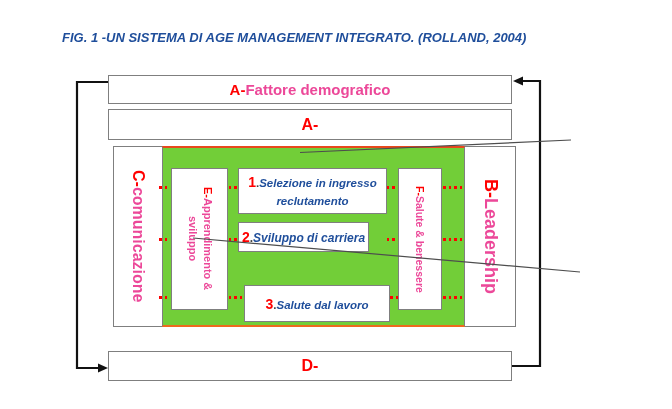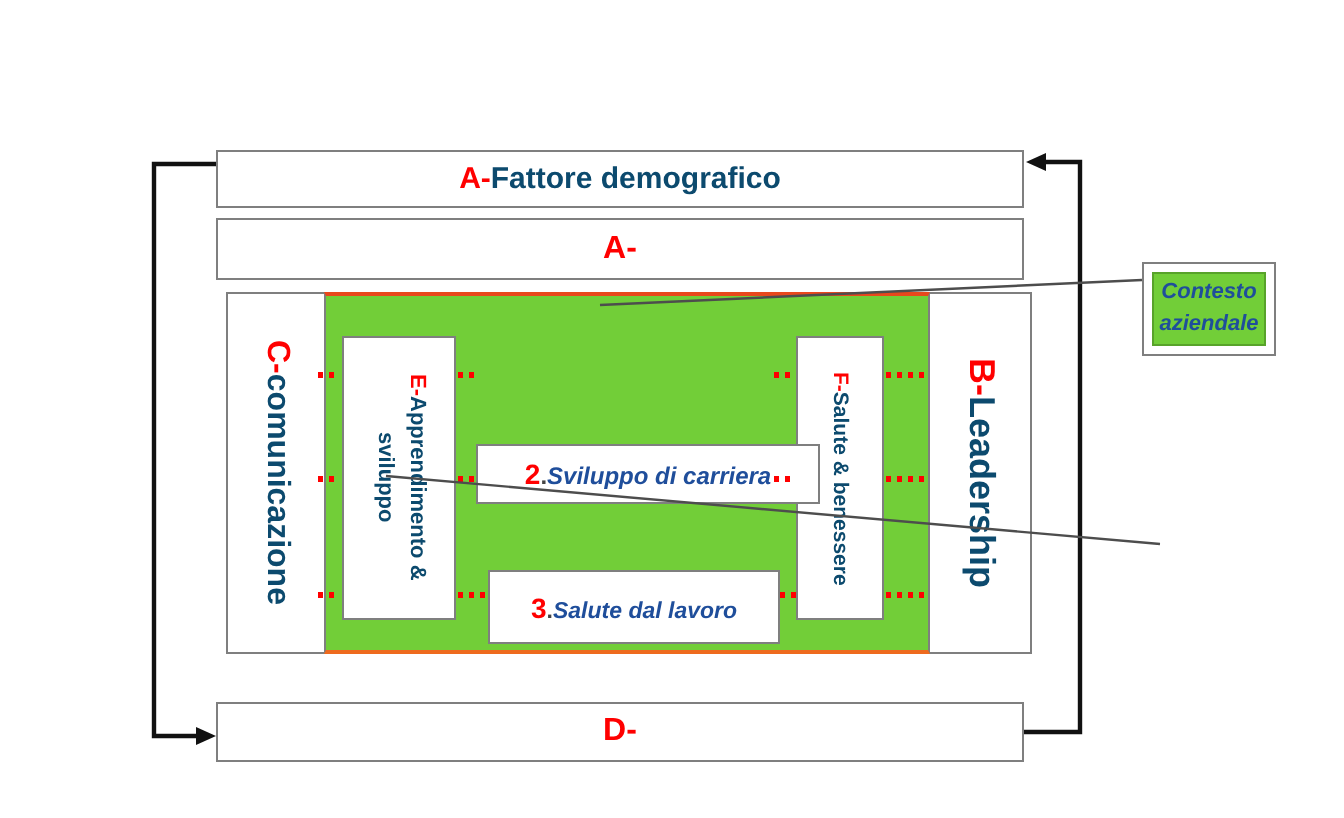--- a/index.html
+++ b/index.html
@@ -1,20 +1,20 @@
 <!DOCTYPE html>
 <html><head>
 <meta charset="utf-8">
 <style>
   html,body{margin:0;padding:0;background:#ffffff;}
   #stage{
     position:relative;width:672px;height:409px;background:#ffffff;overflow:hidden;
     font-family:"Liberation Sans", sans-serif;
   }
-  .blue{color:#0c4a6e;}
+  .blue{color:#ec4899;}
   .red{color:#ff0000;}
   #figure-title{
     position:absolute;left:62px;top:30px;font-size:13px;font-weight:bold;font-style:italic;
     color:#1f4e9b;white-space:nowrap;letter-spacing:0px;
   }
   .hbox{
     position:absolute;background:#ffffff;border:1.5px solid #7f7f7f;box-sizing:border-box;
     display:flex;align-items:center;justify-content:center;font-weight:bold;white-space:nowrap;
   }
   #box-a1{left:108px;top:75px;width:404px;height:29px;font-size:15px;}
@@ -45,21 +45,21 @@
   #box-f{left:398px;top:168px;width:44px;height:142px;background:#ffffff;border:1.5px solid #7f7f7f;font-size:10.5px;}
   .step{
     position:absolute;background:#ffffff;border:1.5px solid #7f7f7f;box-sizing:border-box;
     display:flex;align-items:center;justify-content:center;text-align:center;
     font-weight:bold;font-style:italic;color:#1f4e9b;
   }
   .step .num{font-style:normal;color:#ff0000;font-size:14px;}
   .step .dot{font-style:normal;color:#444444;}
   #box-s1{left:238px;top:168px;width:149px;height:46px;font-size:11.5px;line-height:1.5;}
   #box-s1 .inner{max-width:138px;}
-  #box-s2{left:238px;top:222px;width:172px;height:30px;font-size:12px;}
+  #box-s2{left:238px;top:222px;width:131px;height:30px;font-size:12px;}
   #box-s3{left:244px;top:285px;width:146px;height:37px;font-size:11.5px;}
   .sidebox{
     position:absolute;background:#ffffff;border:1.5px solid #7f7f7f;box-sizing:border-box;padding:4px;
   }
   .sidebox .inner{
     width:100%;height:100%;background:#72ce38;border:1px solid #58a32a;box-sizing:border-box;
     display:flex;align-items:center;justify-content:center;text-align:center;
     font-weight:bold;font-style:italic;font-size:11px;color:#1f4e9b;line-height:1.45;
   }
   #box-contesto{left:571px;top:131px;width:67px;height:47px;}
@@ -68,20 +68,21 @@
     position:absolute;height:3px;
     background:repeating-linear-gradient(90deg,#ff0000 0 2.5px,transparent 2.5px 5.5px);
   }
   svg.overlay{position:absolute;left:0;top:0;pointer-events:none;}
 </style>
 </head>
 <body>
 
 <div id="stage">
 
+  <div id="figure-title">FIG. 1 -UN SISTEMA DI AGE MANAGEMENT INTEGRATO. (ROLLAND, 2004)</div>
 
   <div class="hbox" id="box-a1">
     <span class="red">A-</span>
       <span class="blue">Fattore demografico</span>
   </div>
   <div class="hbox" id="box-a2">
     <span class="red">A-</span>
   </div>
 
   <div id="outer-frame"></div>
@@ -94,34 +95,34 @@
     <span class="vtext"><span class="red">B-</span><span class="blue">Leadership</span></span>
   </div>
 
   <div class="vbox" id="box-e">
     <span class="vtext"><span class="red">E-</span><span class="blue">Apprendimento &amp; sviluppo</span></span>
   </div>
   <div class="vbox" id="box-f">
     <span class="vtext"><span class="red">F-</span><span class="blue">Salute &amp; benessere</span></span>
   </div>
 
+  <div class="step" id="box-s1">
+    <span class="inner"><span class="num">1</span><span class="dot">.</span><span>Selezione in ingresso reclutamento</span></span>
+  </div>
   <div class="step" id="box-s2">
     <span class="inner"><span class="num">2</span><span class="dot">.</span><span>Sviluppo di carriera</span></span>
   </div>
   <div class="step" id="box-s3">
     <span class="inner"><span class="num">3</span><span class="dot">.</span><span>Salute dal lavoro</span></span>
   </div>
 
   <div class="hbox" id="box-d">
     <span class="red">D-</span>
   </div>
 
-  <div class="sidebox" id="box-contesto">
-    <div class="inner">Contesto aziendale</div>
-  </div>
 
   <div class="dots" style="left:159px;top:186px;width:11px;"></div>
   <div class="dots" style="left:229px;top:186px;width:9px;"></div>
   <div class="dots" style="left:387px;top:186px;width:11px;"></div>
   <div class="dots" style="left:443px;top:186px;width:21px;"></div>
 
   <div class="dots" style="left:159px;top:238px;width:11px;"></div>
   <div class="dots" style="left:229px;top:238px;width:9px;"></div>
   <div class="dots" style="left:387px;top:238px;width:11px;"></div>
   <div class="dots" style="left:443px;top:238px;width:21px;"></div>

